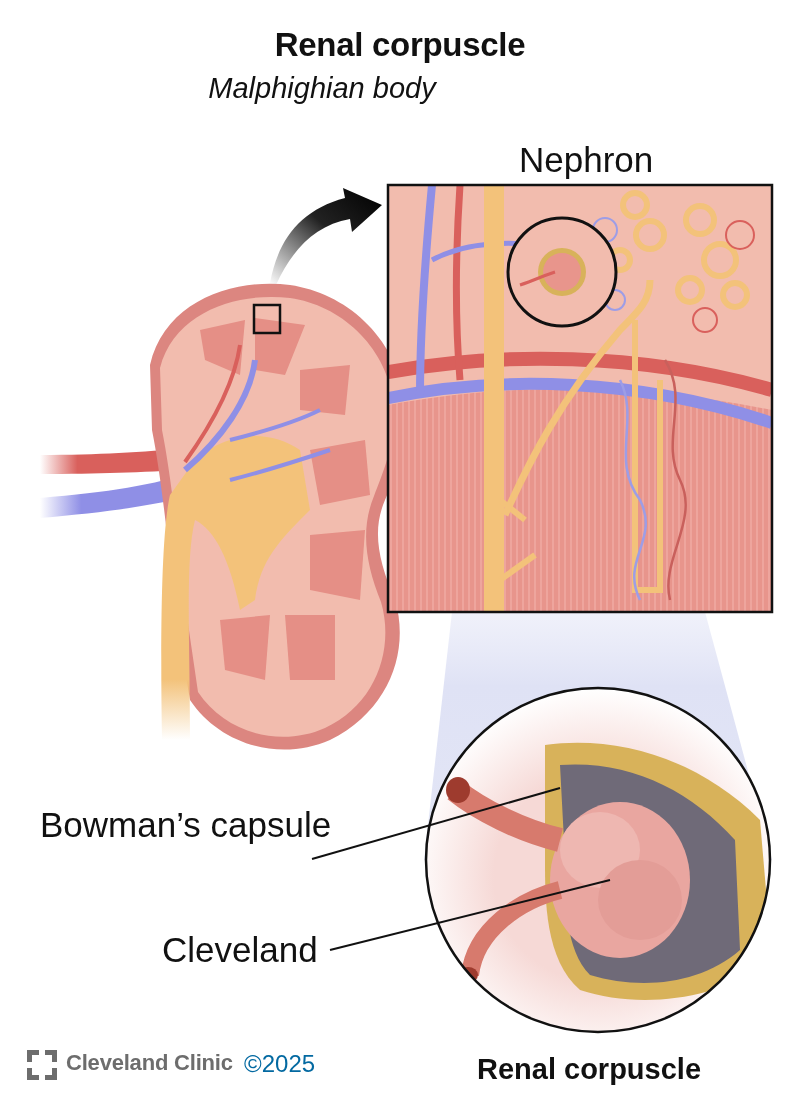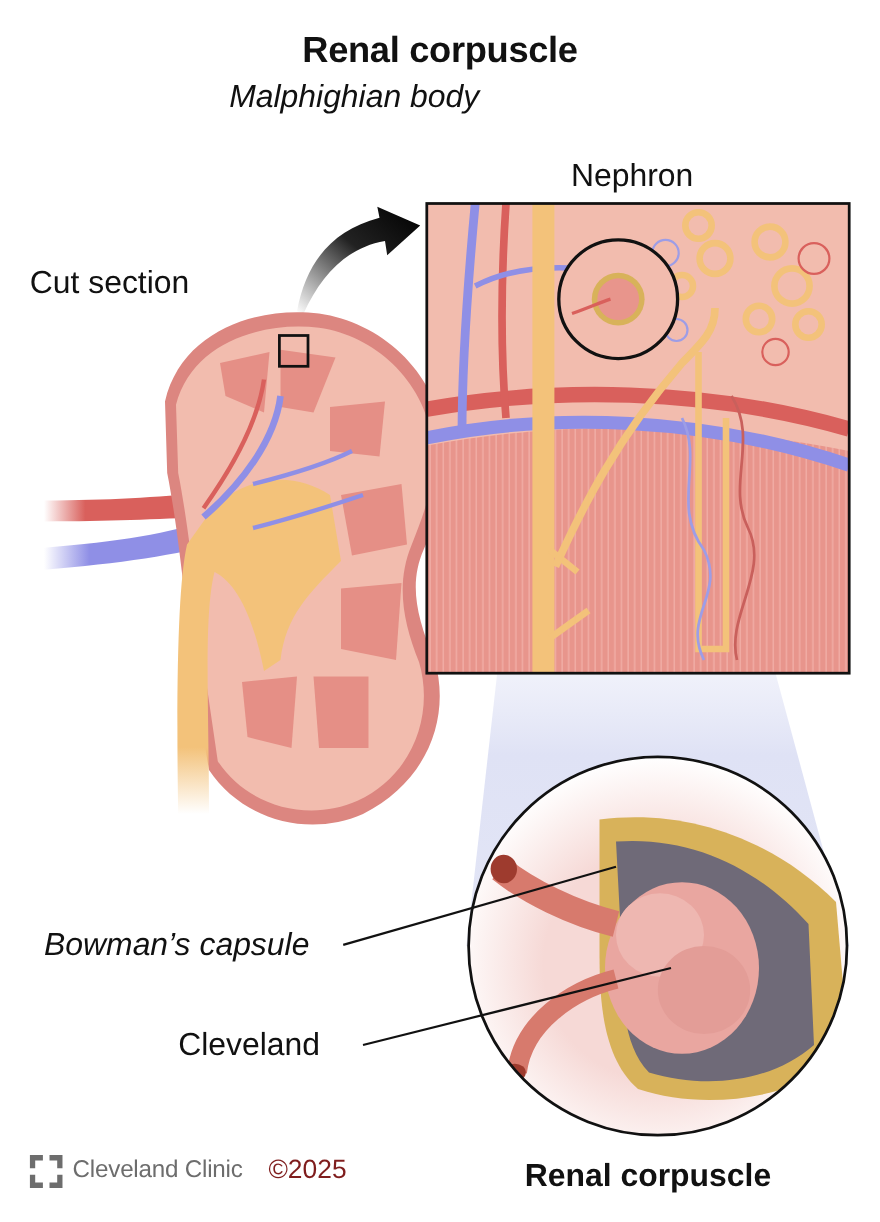--- a/index.html
+++ b/index.html
@@ -1,25 +1,25 @@
 <!DOCTYPE html>
 <html><head>
 <meta charset="utf-8">
 <style>
   html, body { margin: 0; padding: 0; background: #ffffff; }
   body { width: 800px; height: 1111px; position: relative; overflow: hidden; font-family: "Liberation Sans", "DejaVu Sans", sans-serif; color: #111; }
   .abs { position: absolute; }
   .title { left: 0; width: 800px; top: 26px; text-align: center; font-weight: bold; font-size: 33px; letter-spacing: -0.3px; }
   .subtitle { left: 0; width: 644px; top: 72px; text-align: center; font-style: italic; font-size: 29px; }
-  .label { font-size: 29px; line-height: 34px; color: #111; white-space: nowrap; }
+  .label { font-size: 35px; line-height: 34px; color: #111; white-space: nowrap; }
   .label-bold { font-weight: bold; font-size: 29px; white-space: nowrap; }
   svg.art { position: absolute; left: 0; top: 0; }
   .footer-logo { left: 27px; top: 1050px; width: 30px; height: 30px; }
-  .footer-text { left: 66px; top: 1050px; font-size: 22px; font-weight: normal; color: #6d6d6d; white-space: nowrap; letter-spacing: -0.2px; }
-  .footer-copy { left: 244px; top: 1050px; font-size: 24px; color: #7f1d1d; white-space: nowrap; }
+  .footer-text { left: 66px; top: 1050px; font-size: 22px; font-weight: bold; color: #6d6d6d; white-space: nowrap; letter-spacing: -0.2px; }
+  .footer-copy { left: 244px; top: 1050px; font-size: 24px; color: #0369a1; white-space: nowrap; }
 </style>
 </head>
 <body>
 
 <div class="abs title">Renal corpuscle</div>
 <div class="abs subtitle">Malphighian body</div>
 
 <svg class="art" width="800" height="1111" viewBox="0 0 800 1111">
   <defs>
     <linearGradient id="arrowGrad" x1="0" y1="1" x2="1" y2="0">
@@ -158,24 +158,23 @@
       <ellipse cx="468" cy="975" rx="10" ry="8" fill="#9e3b2e"></ellipse>
     </g>
     <circle cx="598" cy="860" r="172" fill="none" stroke="#111" stroke-width="2.5"></circle>
   </g>
 
   <line x1="312" y1="859" x2="560" y2="788" stroke="#111" stroke-width="2"></line>
   <line x1="330" y1="950" x2="610" y2="880" stroke="#111" stroke-width="2"></line>
 </svg>
 
 <div class="abs label" style="left:27px; top:240px;">
-  <div>Cut section</div>
 </div>
 <div class="abs label" style="left:519px; top:143px;">Nephron</div>
-<div class="abs label" style="left:40px; top:842px;font-style:italic;">Bowman’s capsule</div>
+<div class="abs label" style="left:40px; top:808px;">Bowman’s capsule</div>
 <div class="abs label" style="left:162px; top:933px;">Cleveland</div>
 <div class="abs label-bold" style="left:477px; top:1053px;">Renal corpuscle</div>
 
 <svg class="abs footer-logo" viewBox="0 0 30 30">
   <path d="M0,0 H12 V5 H5 V12 H0 Z M18,0 H30 V12 H25 V5 H18 Z M0,18 H5 V25 H12 V30 H0 Z M25,18 H30 V30 H18 V25 H25 Z" fill="#6d6d6d"></path>
 </svg>
 <div class="abs footer-text">Cleveland Clinic</div>
 <div class="abs footer-copy">©2025</div>
 
 </body></html>

